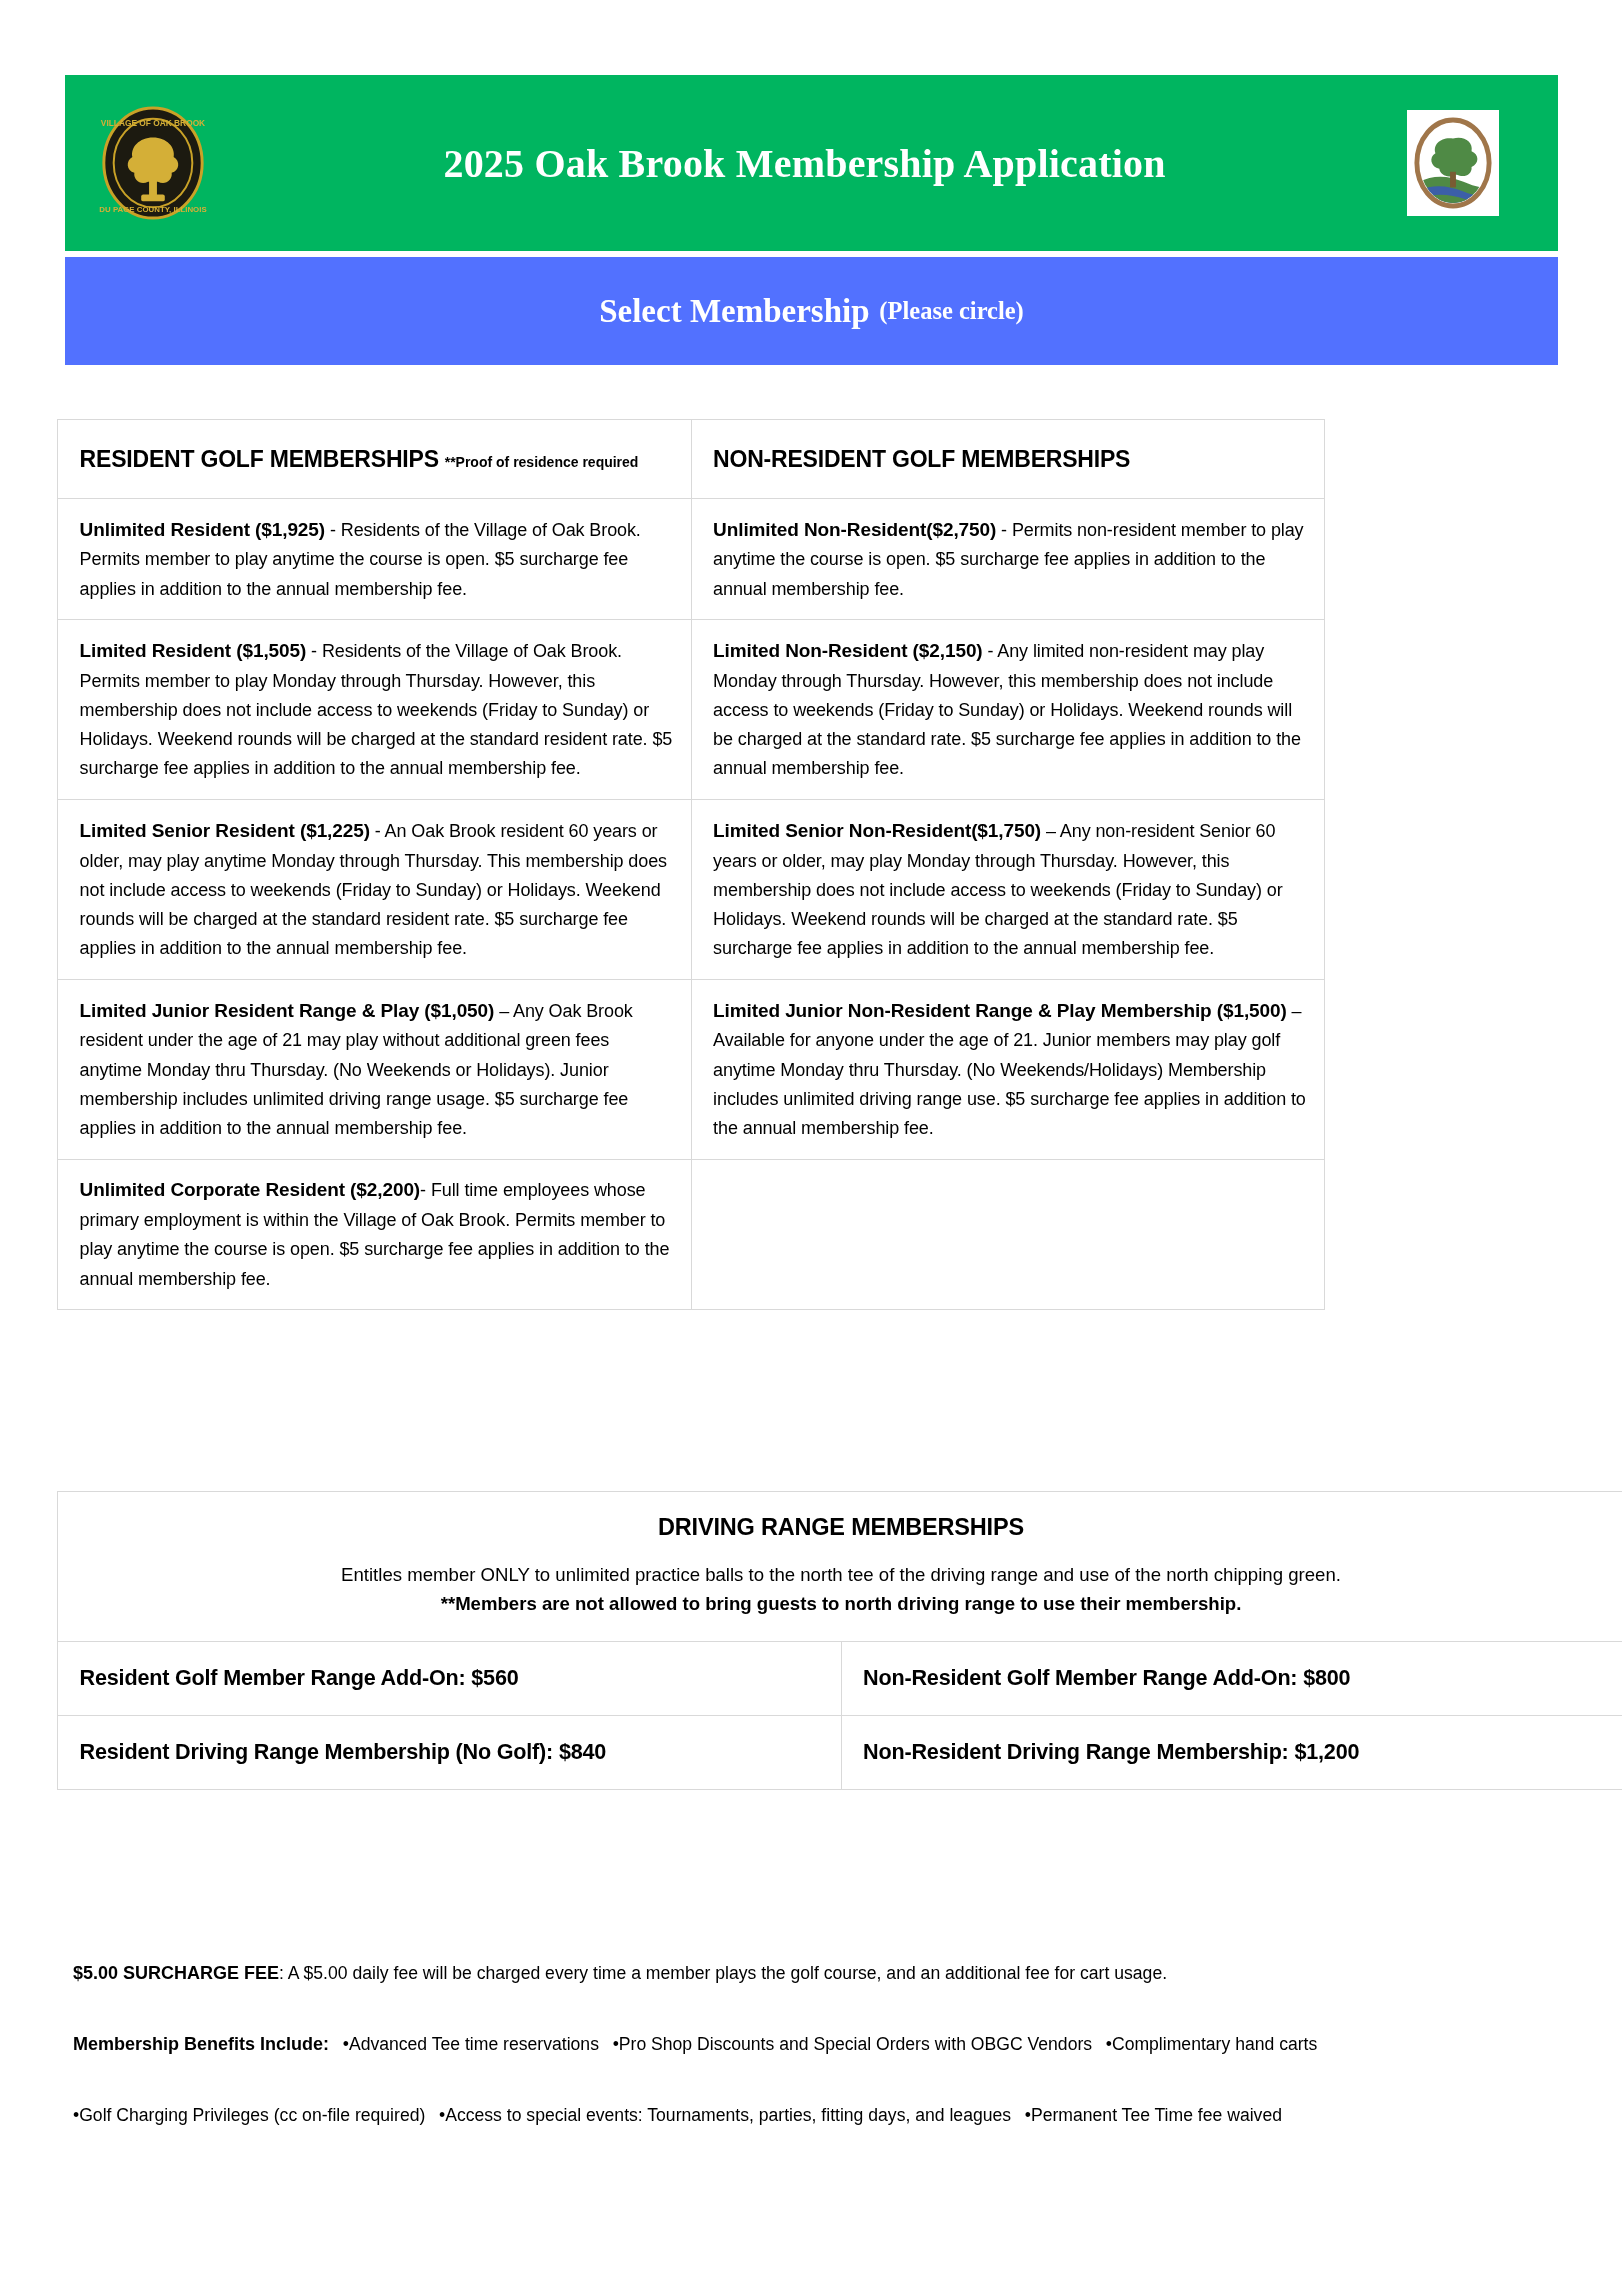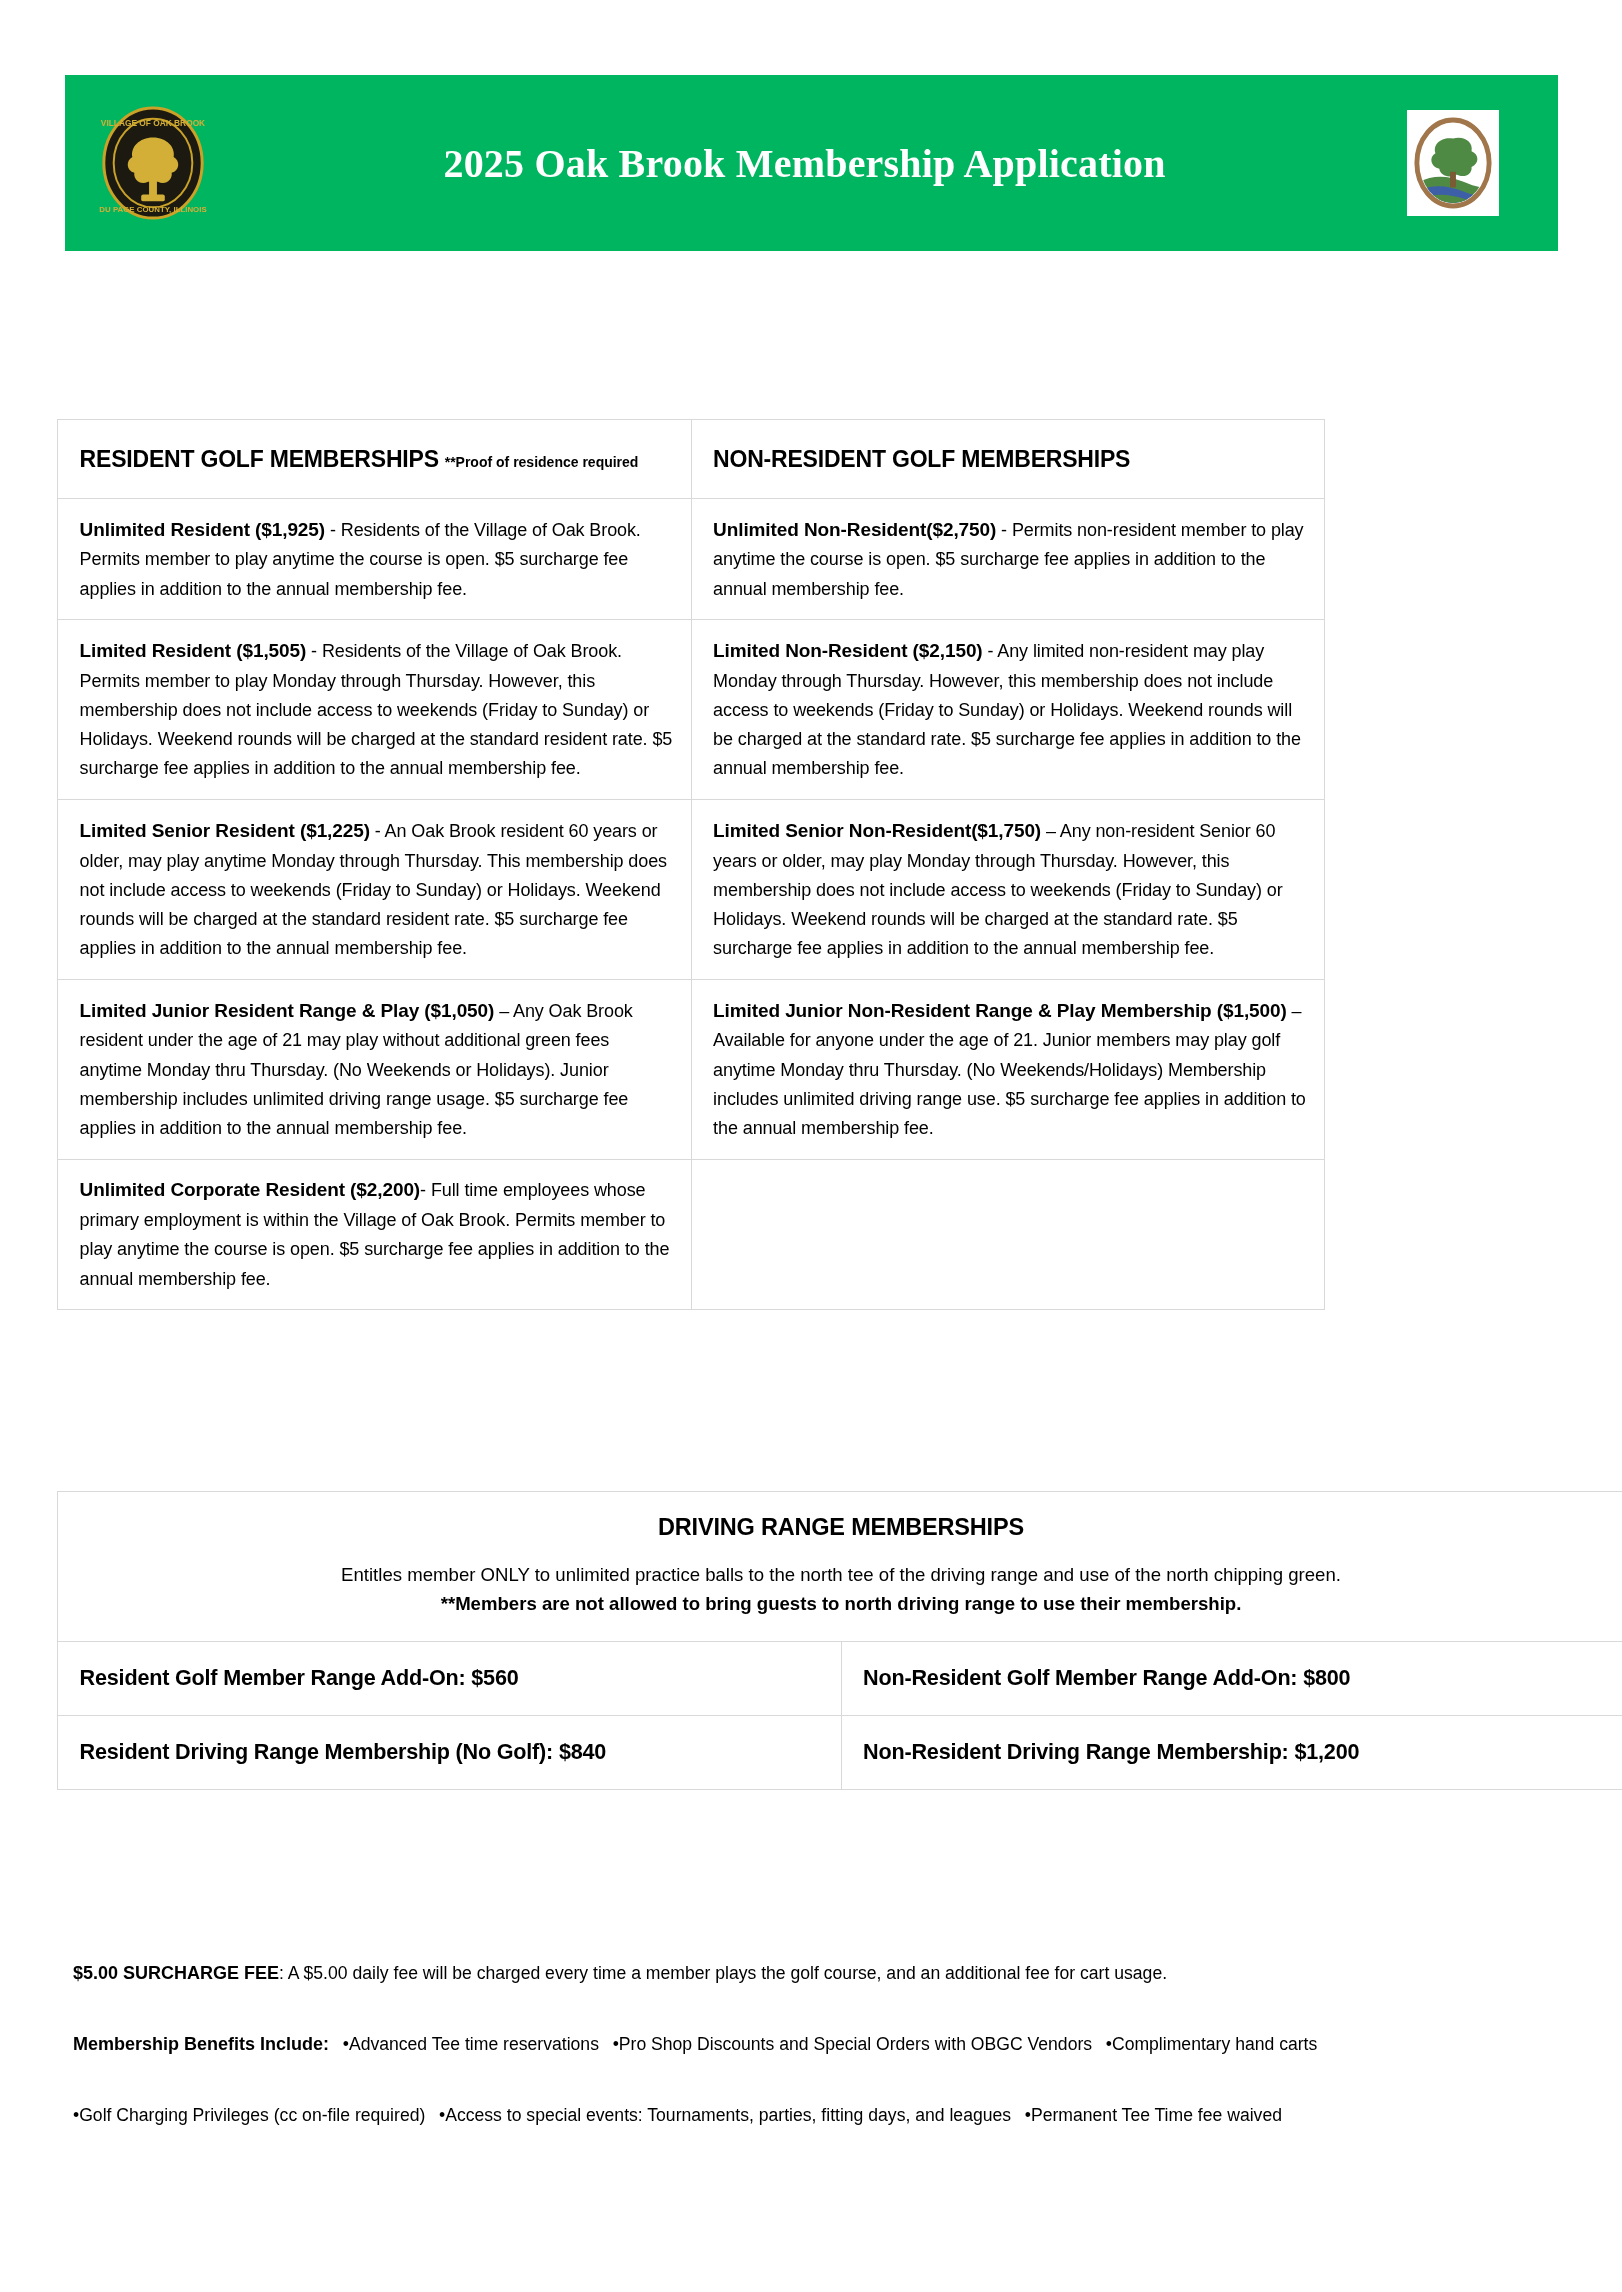--- a/index.html
+++ b/index.html
@@ -174,20 +174,24 @@
           <path d="M5 70 C20 60 38 62 52 68 C64 73 74 76 84 74 L84 92 L5 92 Z" fill="#4f8a45"></path>
           <path d="M5 78 C20 70 38 72 52 78 C64 83 74 84 84 82 L84 90 L5 90 Z" fill="#3c5fa8"></path>
           <path d="M5 86 C22 79 40 81 54 86 C66 90 74 91 84 90 L84 93 L5 93 Z" fill="#4f8a45"></path>
           <path d="M42 24 C30 22 21 30 24 39 C17 43 19 53 28 55 C29 62 38 65 44 61 L46 61 C54 65 62 60 61 53 C69 50 69 40 61 37 C63 27 53 21 42 24 Z" fill="#4f8a45"></path>
           <rect x="39" y="58" width="6" height="16" fill="#7a5b33"></rect>
         </g>
       </svg>
     </div>
   </div>
 
+  <div class="select-banner">
+    <span class="main">Select Membership</span>
+    <span class="sub">(Please circle)</span>
+  </div>
 
   <table class="mtable">
     <tbody>
       <tr>
         <td class="hdr">
           <span class="hdr-title">RESIDENT GOLF MEMBERSHIPS</span><span class="hdr-note">**Proof of residence required</span>
         </td>
         <td class="hdr">
           <span class="hdr-title">NON-RESIDENT GOLF MEMBERSHIPS</span>
         </td>

